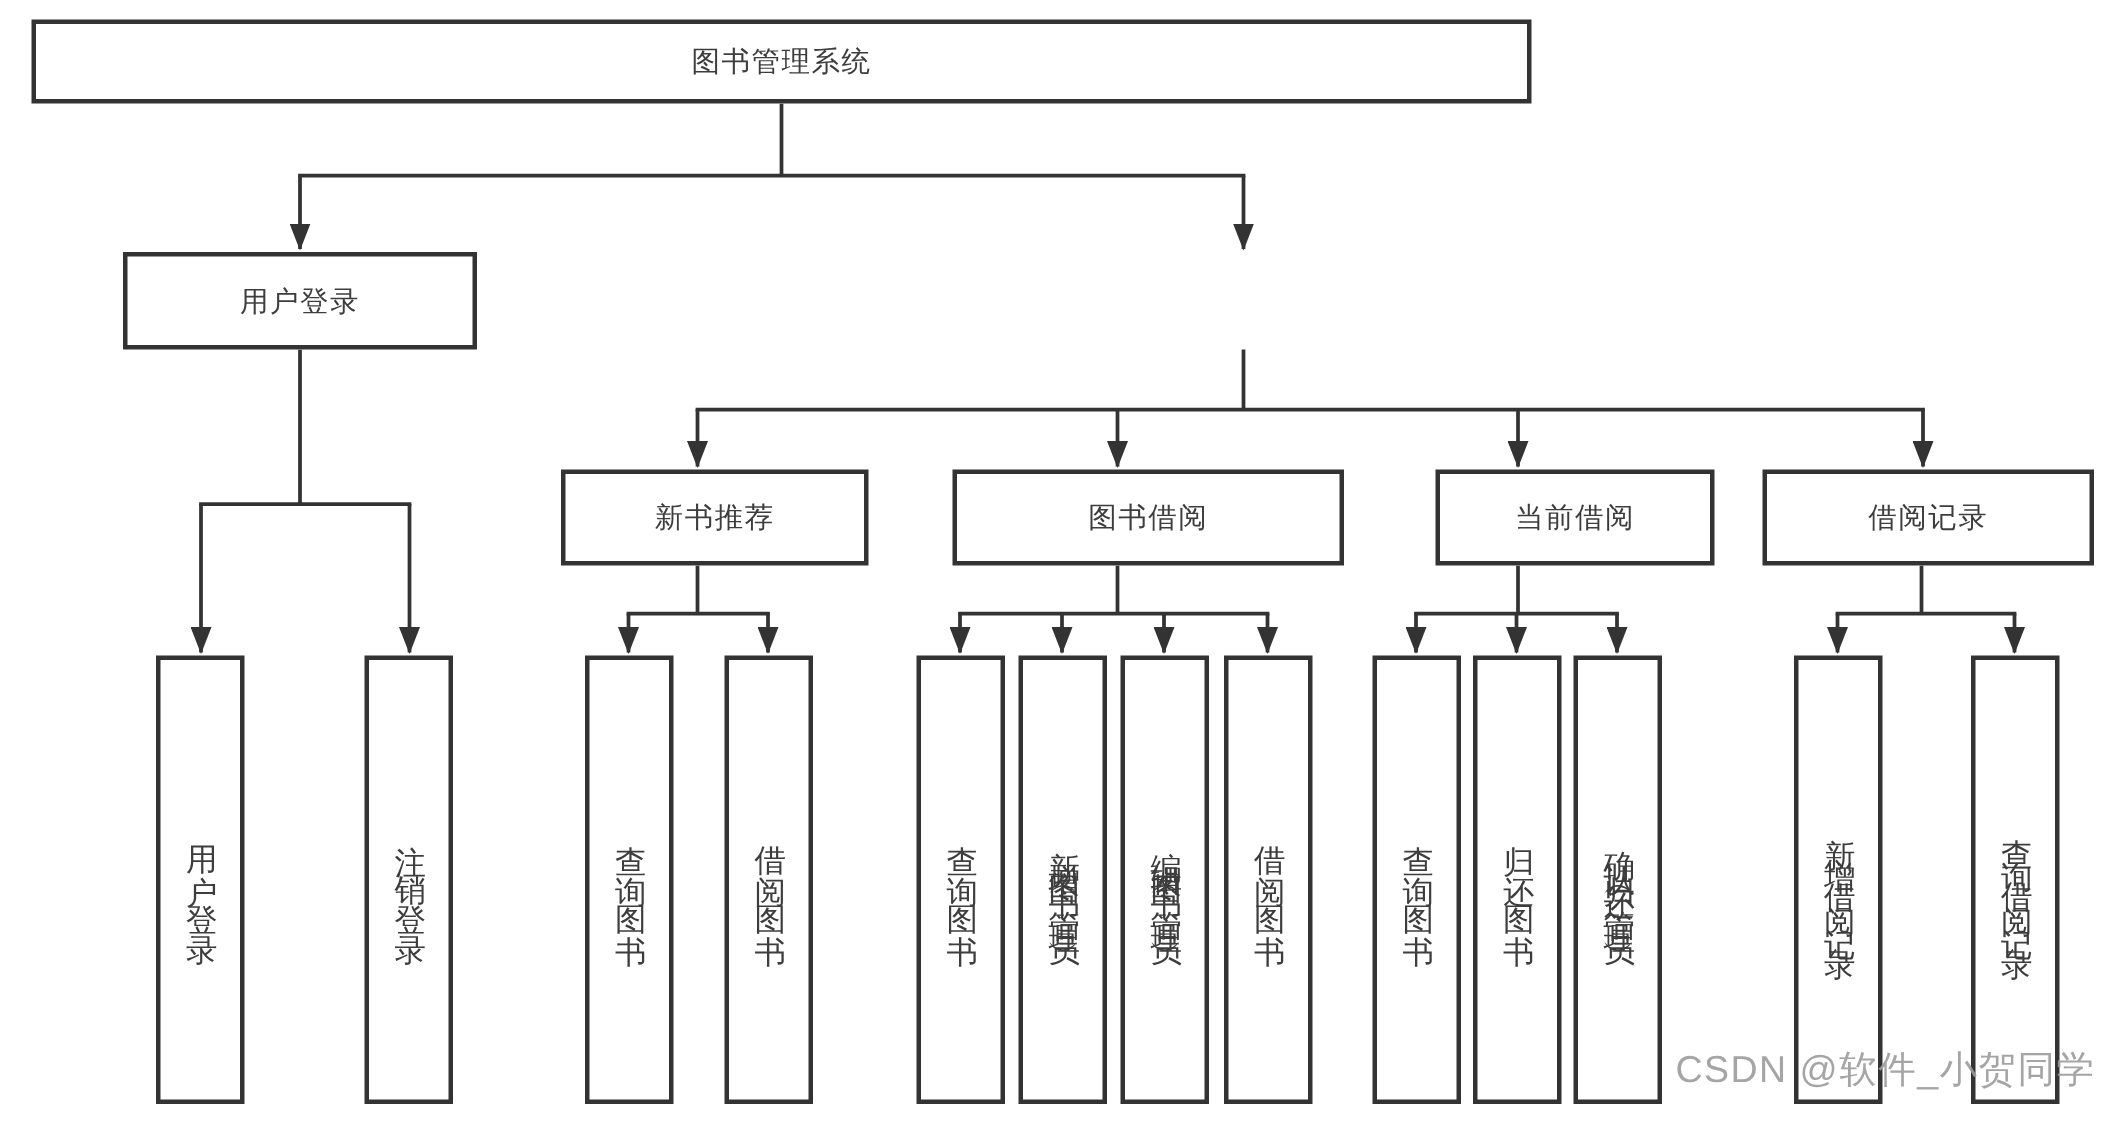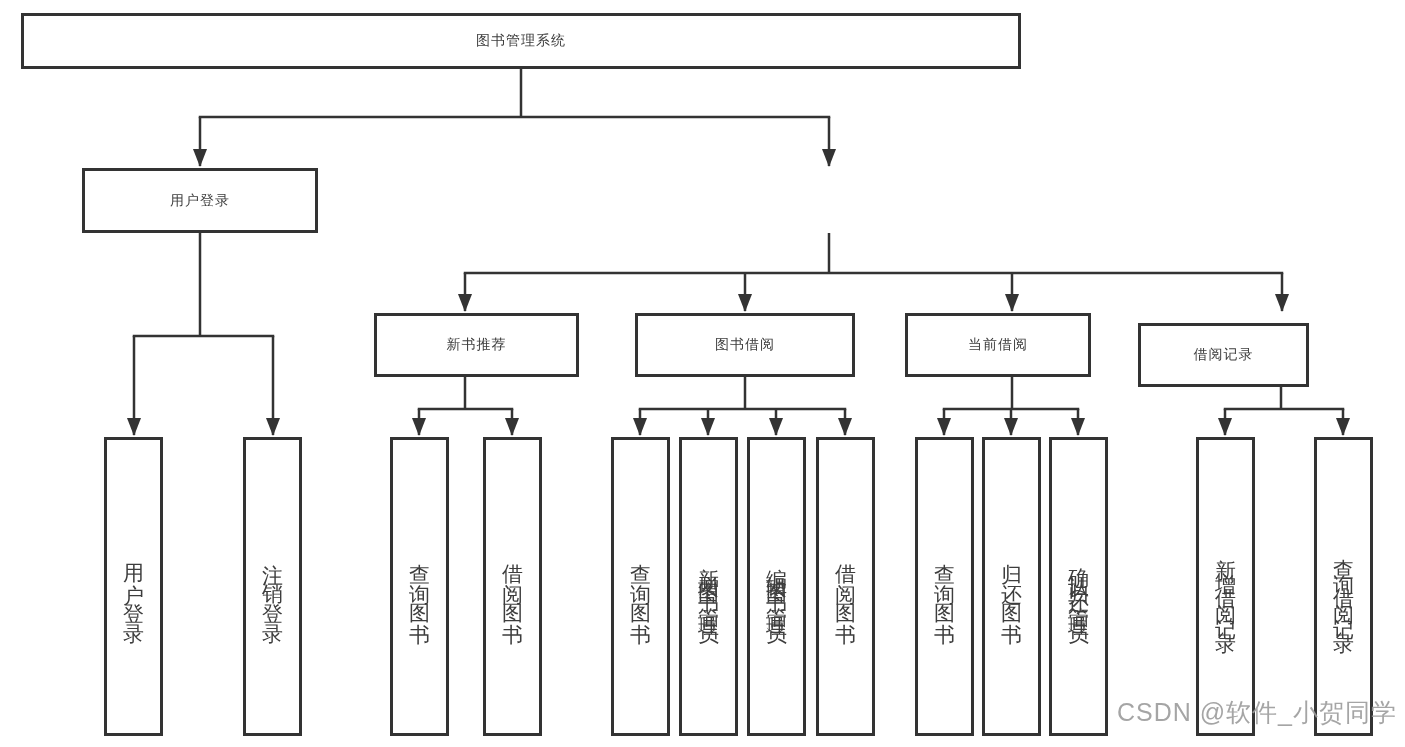--- a/index.html
+++ b/index.html
@@ -25,33 +25,33 @@
     width: 1405px; height: 747px;
   }
   .box {
     position: absolute;
     box-sizing: border-box;
     background: var(--background);
     border: 3px solid var(--box-border);
     display: flex;
     align-items: center;
     justify-content: center;
-    font-size: 14px;
+    font-size: 19px;
     letter-spacing: 1px;
     color: var(--text);
     z-index: 2;
   }
   #root-box  { left: 21px;  top: 13px;  width: 1000px; height: 56px; }
   #l2-user   { left: 82px;  top: 168px; width: 236px;  height: 65px; }
   #l2-book   { left: 711px; top: 168px; width: 236px;  height: 65px; }
   .l3 { top: 313px; height: 64px; }
   #l3-newrec { left: 362px;  width: 205px; margin-left: 12px; }
-  #l3-borrow { left: 635px;  width: 220px; }
-  #l3-current{ left: 905px;  width: 186px; }
-  #l3-record { left: 1138px; width: 171px; margin-top: 10px; }
+  #l3-borrow { left: 635px;  width: 261px; }
+  #l3-current{ left: 957px;  width: 186px; }
+  #l3-record { left: 1175px; width: 221px; }
   .leaf {
     top: 437px; height: 299px; width: 59px;
     writing-mode: vertical-rl;
     text-orientation: mixed;
     font-size: 21px;
     display: flex; align-items: center; justify-content: center;
   }
   .ls-a { letter-spacing: 20px; } 
   .ls-b { letter-spacing: 15px; } 
   .ls-c { letter-spacing: 8px; }  

